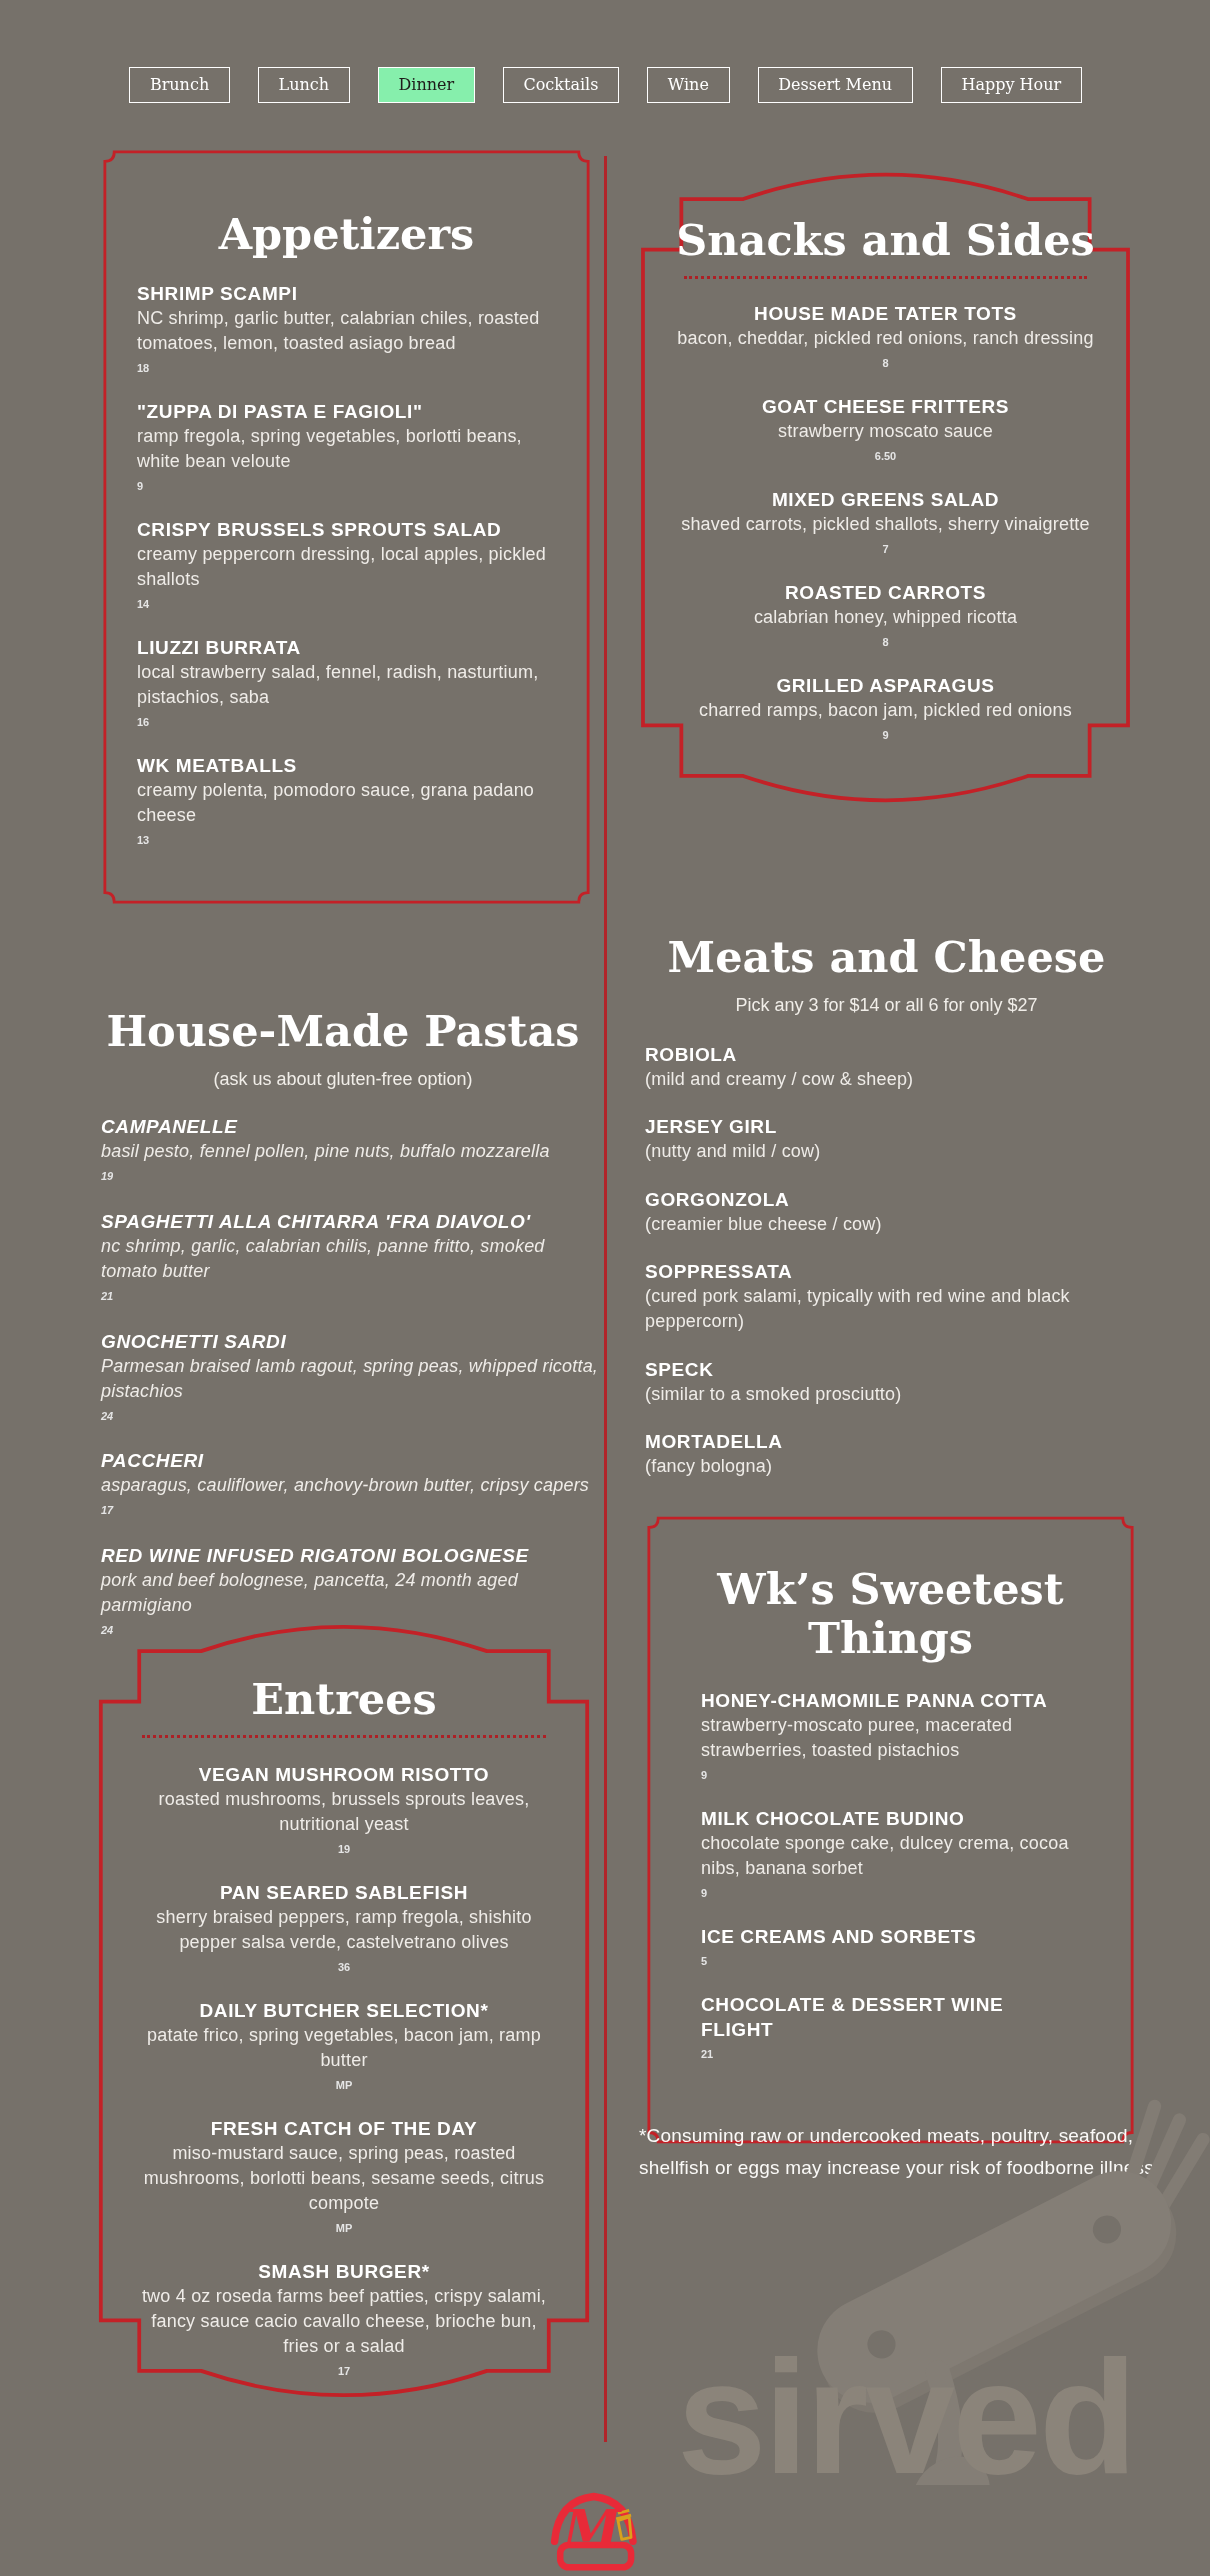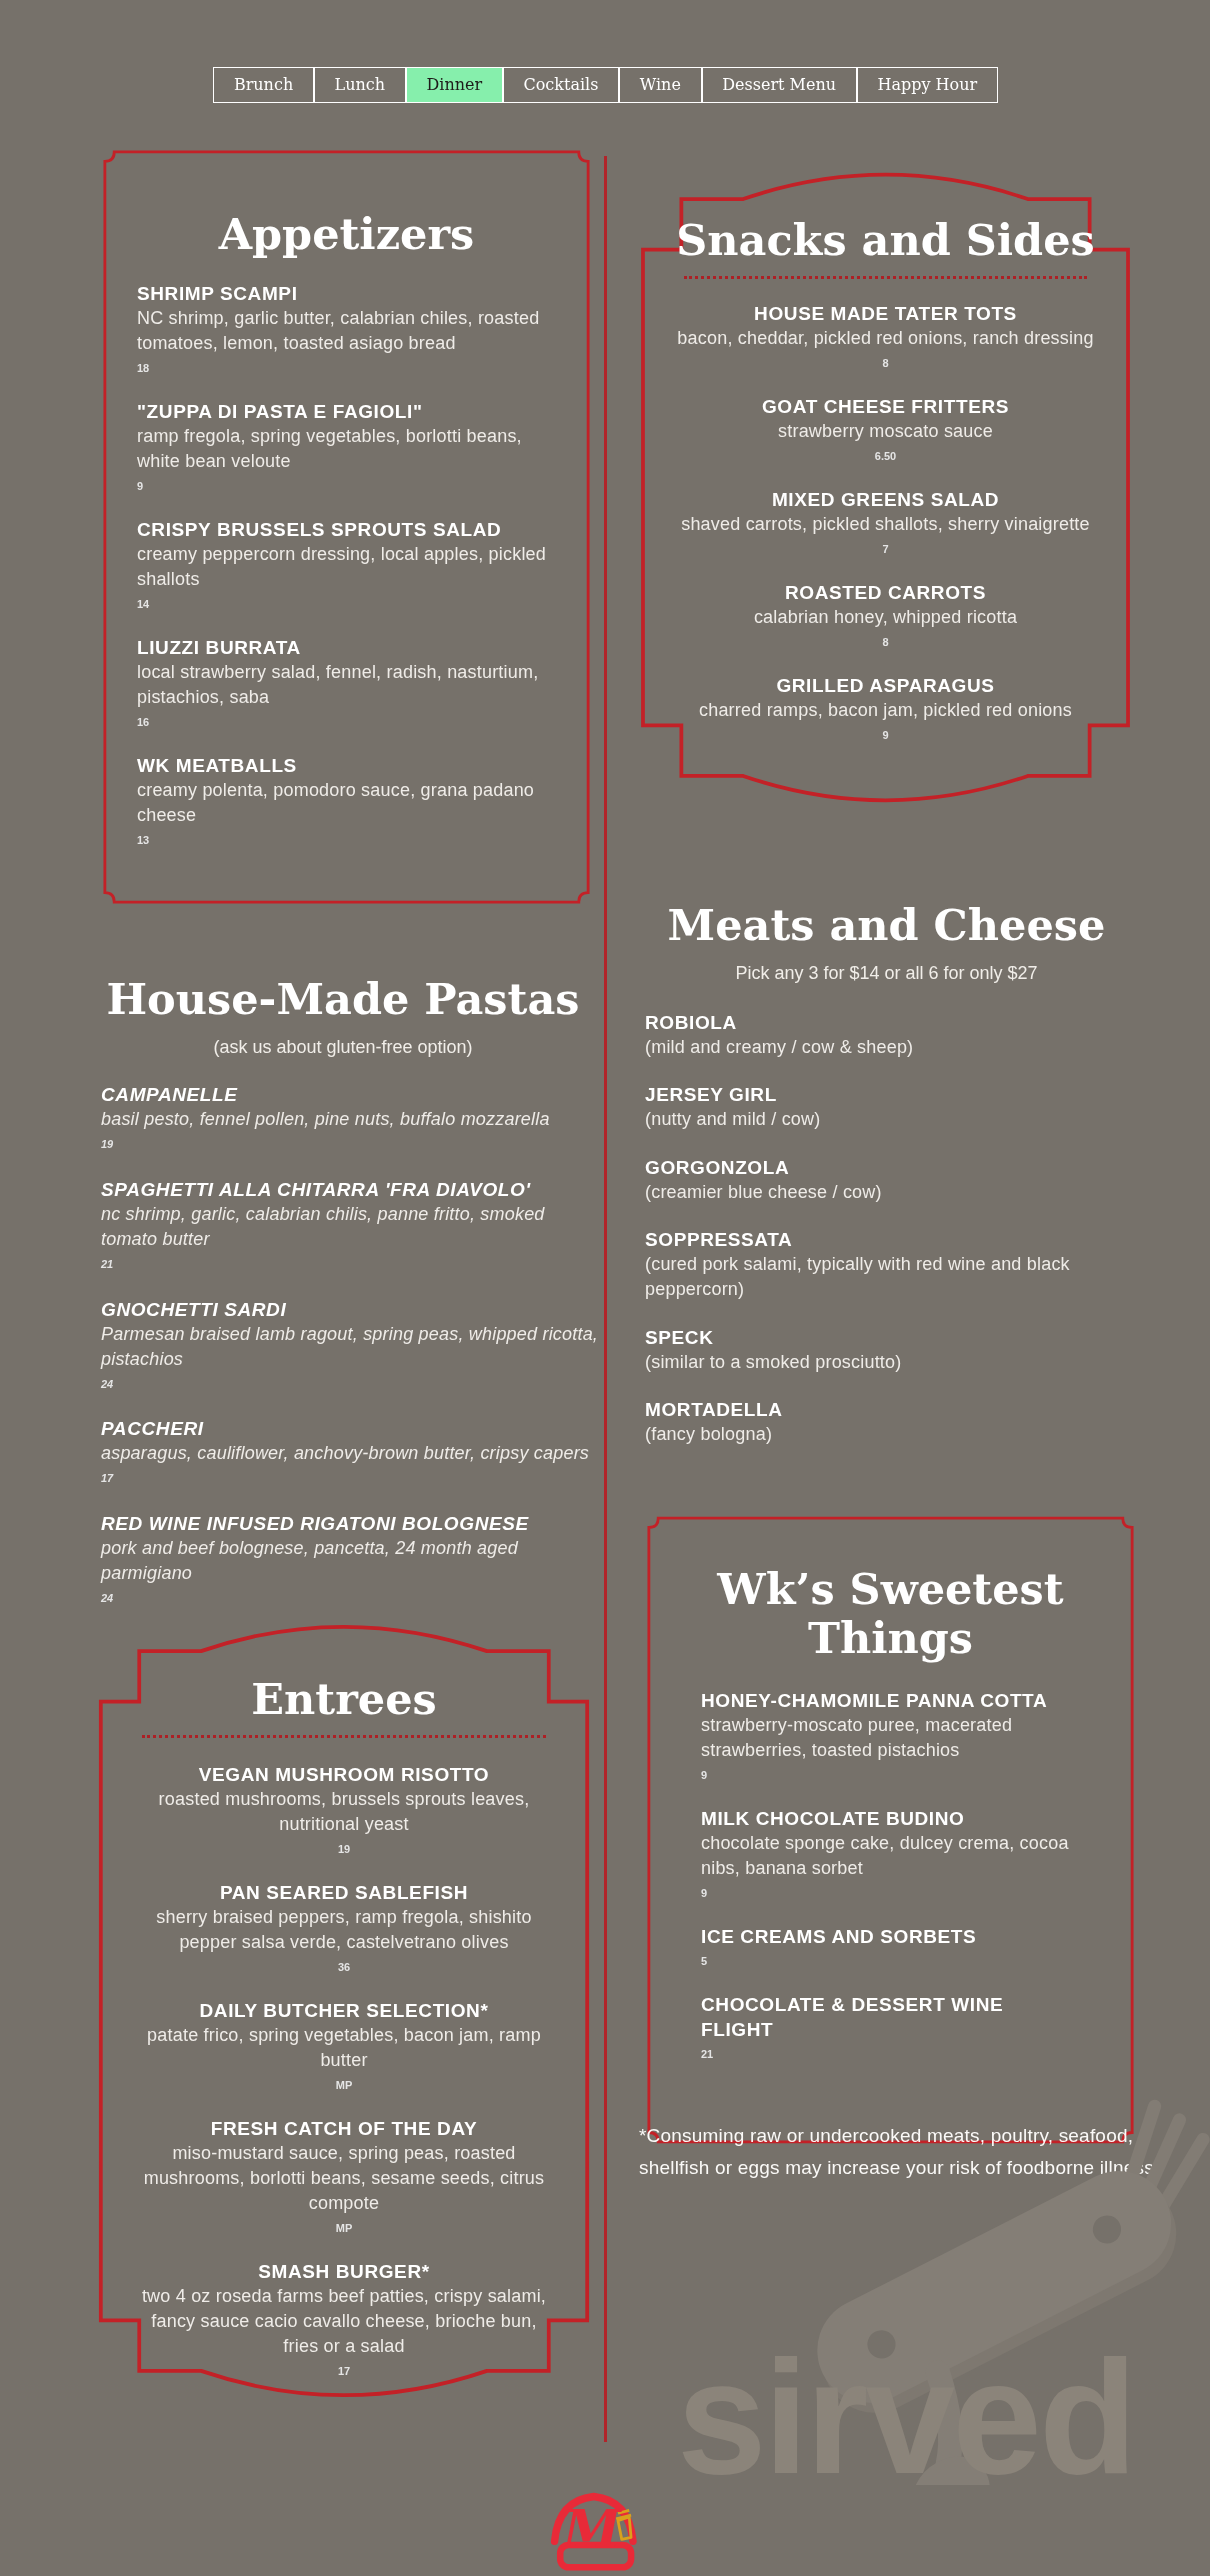--- a/index.html
+++ b/index.html
@@ -3,35 +3,35 @@
 <meta charset="utf-8">
 <style>
   * { margin:0; padding:0; box-sizing:border-box; }
   html,body { margin:0; }
   body { width:1211px; height:2576px; position:relative; overflow:hidden;
          background:#76716a; font-family:"Liberation Sans", sans-serif; }
   .page { position:absolute; inset:0; }
 
   
   .tabs { position:absolute; top:67px; left:0; right:0;
-          display:flex; justify-content:center; gap:0; }
+          display:flex; justify-content:center; gap:28px; }
   .tab { border:1.9px solid #ffffff; color:#ffffff; background:transparent;
          padding:8.4px 19.7px; font-family:"DejaVu Serif", serif; font-size:16px;
          line-height:1.1; cursor:pointer; white-space:nowrap; }
   .tab.active { background:#86efac; color:#1e1c1a; }
 
   
   .divider { position:absolute; left:604px; top:156px; width:2.8px; height:2286px;
              background:#b2242a; }
 
   
   .box { position:absolute; }
   .frame { position:absolute; left:0; top:0; width:100%; height:100%; pointer-events:none; }
   .box-title { position:relative; font-family:"DejaVu Serif", serif; font-weight:700;
-               font-size:43px; line-height:1.13; color:#ffffff; text-align:center; }
+               font-size:43px; line-height:1.13; color:#ffffff; text-align:center;margin-top:32px; }
   .subtitle { font-size:18px; line-height:25px; color:#f1eee9; text-align:center; }
   .dotted { border-top:3.7px dotted #ad2025; width:82%; margin:11.2px auto 0; height:0; }
 
   .items { position:relative; }
   .item { margin-bottom:18px; }
   .item-name  { font-weight:700; font-size:19px; line-height:25px; color:#ffffff; letter-spacing:0.6px; }
   .item-desc  { font-weight:400; font-size:18px; line-height:25px; color:#efece8; letter-spacing:0.2px; }
   .item-price { font-weight:700; font-size:11px; line-height:25px; color:#e5e5e5; }
   .centered .item-name, .centered .item-desc, .centered .item-price { text-align:center; }
 

